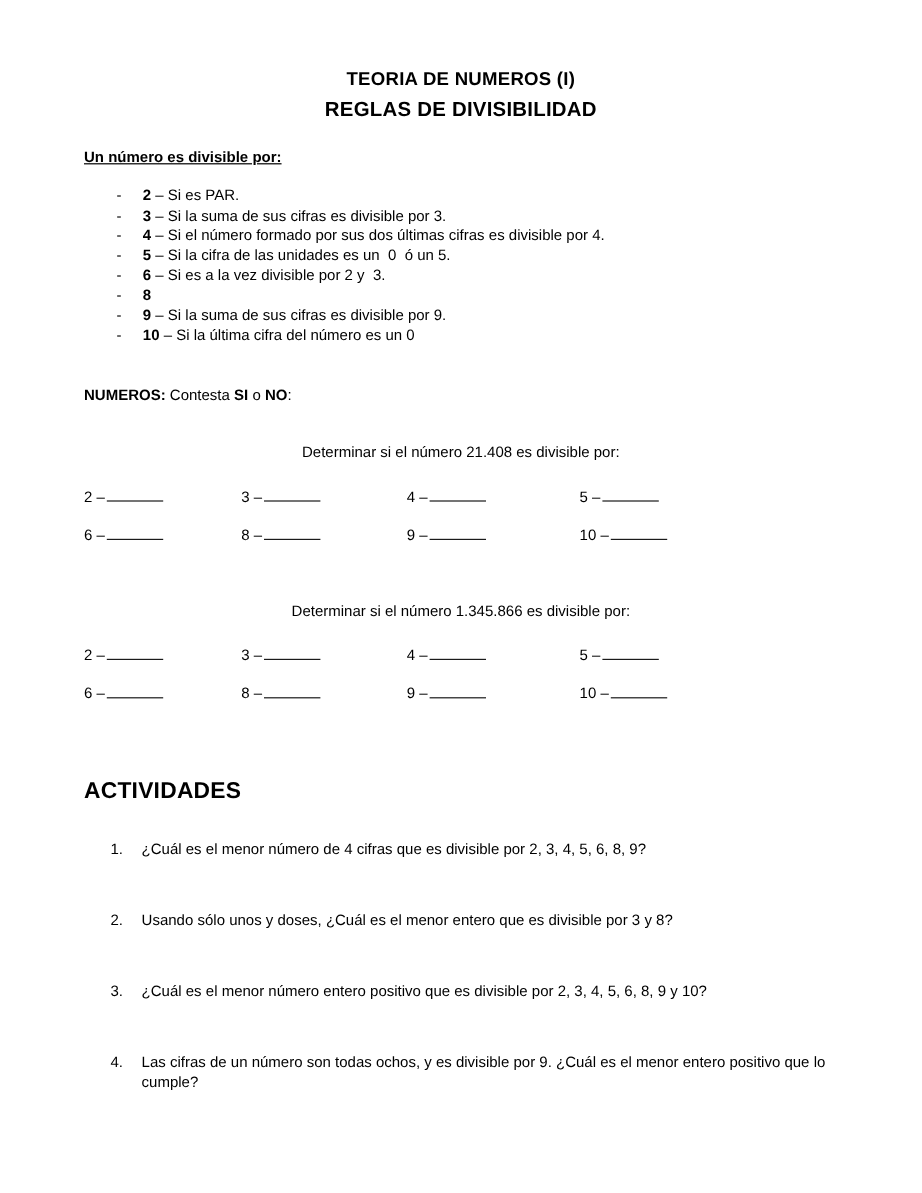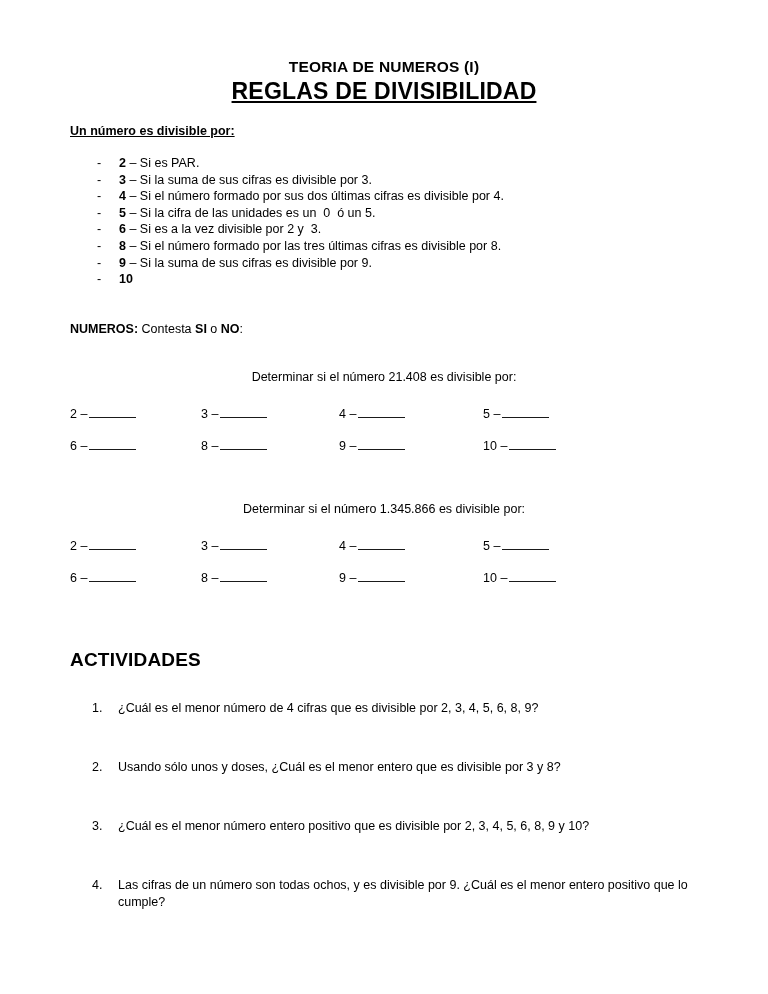--- a/index.html
+++ b/index.html
@@ -30,27 +30,26 @@
     text-align: center;
   }
   .title-line1 {
     font-size: 15.5px;
     font-weight: bold;
     letter-spacing: 0.2px;
     line-height: 21px;
     margin: 0;
   }
   .title-line2 {
-    font-size: 23px;
+    font-size: 17px;
     font-weight: bold;
     letter-spacing: 0.2px;
     line-height: 25px;
     margin: 0;
     padding-top: 2px;
-    text-decoration: underline;
   }
 
   
   .subheading {
     margin-top: 19px;
     font-size: 12.5px;
     font-weight: bold;
     text-decoration: underline;
     line-height: 16px;
   }
@@ -185,30 +184,30 @@
       <span class="rule-text"> – Si la cifra de las unidades es un  0  ó un 5.</span>
     </li>
     <li class="rule-item">
       <span class="rule-dash">-</span>
       <span class="rule-num">6</span>
       <span class="rule-text"> – Si es a la vez divisible por 2 y  3.</span>
     </li>
     <li class="rule-item">
       <span class="rule-dash">-</span>
       <span class="rule-num">8</span>
-      <span class="rule-text"> – Si el número formado por las tres últimas cifras es divisible por 8.</span>
     </li>
     <li class="rule-item">
       <span class="rule-dash">-</span>
       <span class="rule-num">9</span>
       <span class="rule-text"> – Si la suma de sus cifras es divisible por 9.</span>
     </li>
     <li class="rule-item">
       <span class="rule-dash">-</span>
       <span class="rule-num">10</span>
+      <span class="rule-text"> – Si la última cifra del número es un 0</span>
     </li>
   </ul>
 
   <div class="practica"><b>NUMEROS:</b><span> Contesta </span><b>SI</b><span> o </span><b>NO</b><span>:</span></div>
 
   <div class="determinar">Determinar si el número 21.408 es divisible por:</div>
 
   <div class="blank-grid">
     <div class="blank-row">
       <span class="blank-cell col0"><span class="lbl">2 –</span><span class="line"></span></span>

